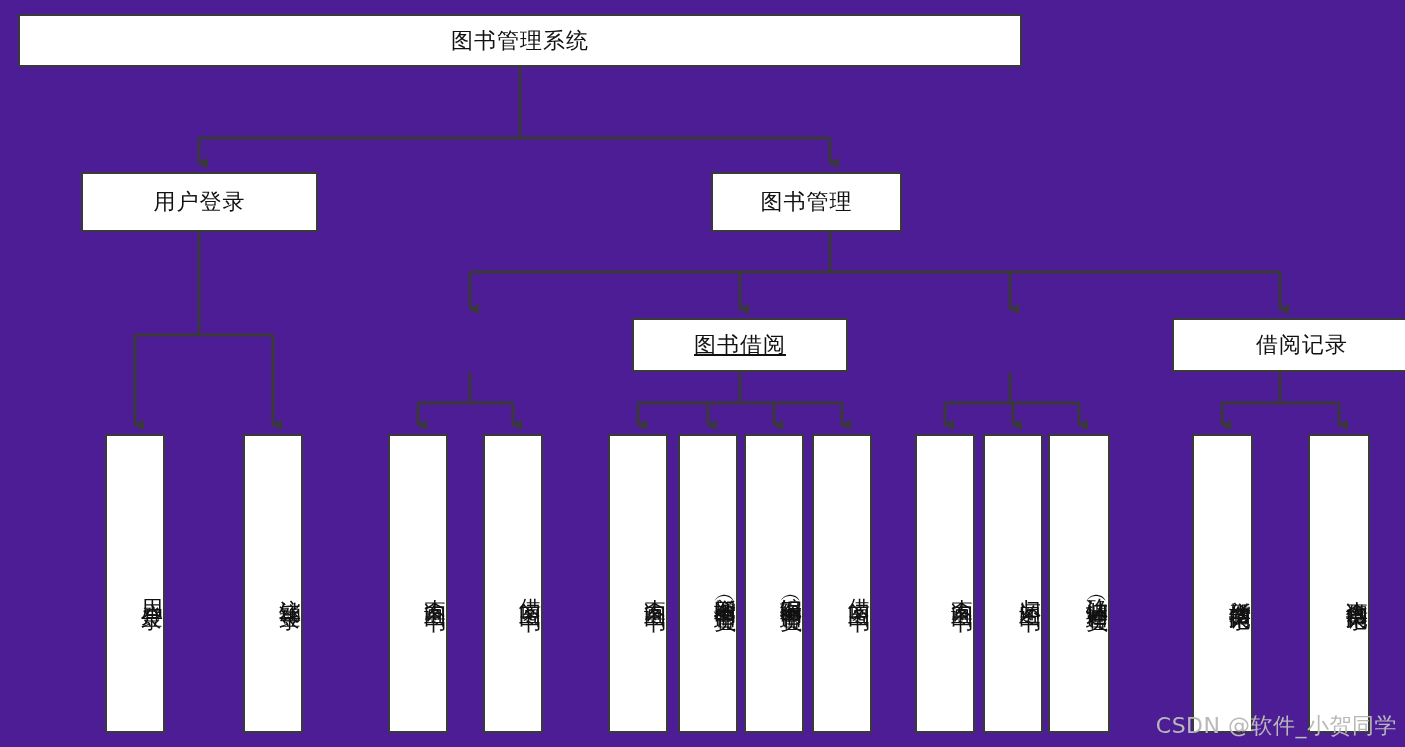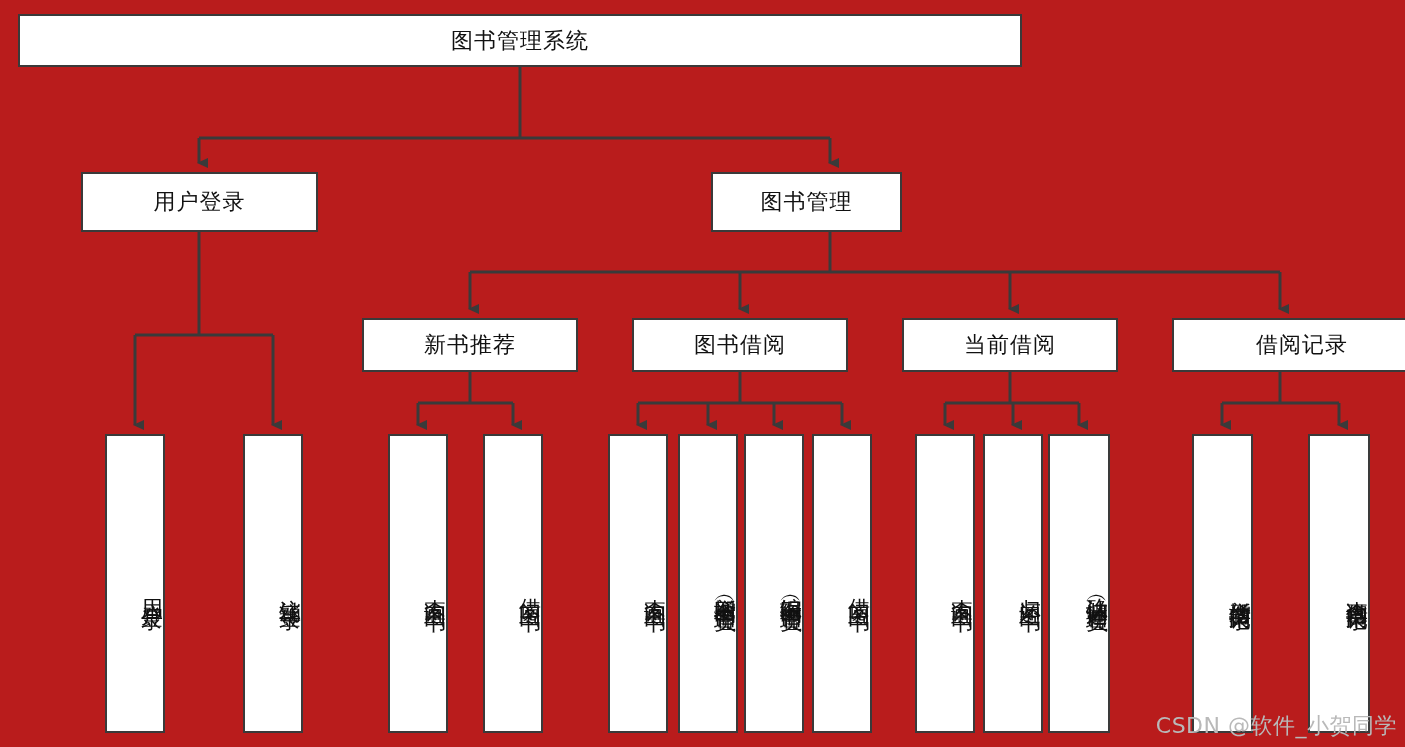--- a/index.html
+++ b/index.html
@@ -7,21 +7,21 @@
     padding: 0;
     background: #ffffff;
   }
   body {
     font-family: "DejaVu Sans", "Liberation Sans", sans-serif;
   }
   #canvas {
     position: relative;
     width: 1405px;
     height: 747px;
-    background: #b91c1c;
+    background: #4c1d95;
     overflow: hidden;
   }
   svg.wires {
     position: absolute;
     left: 0;
     top: 0;
     width: 1405px;
     height: 747px;
     pointer-events: none;
   }
@@ -128,28 +128,22 @@
     <span class="node-label">图书管理系统</span>
   </div>
 
   <div class="node horiz" id="n-l2-0" style="left: 81px; top: 172px; width: 237px; height: 60px;">
     <span class="node-label">用户登录</span>
   </div>
   <div class="node horiz" id="n-l2-1" style="left: 711px; top: 172px; width: 191px; height: 60px;">
     <span class="node-label">图书管理</span>
   </div>
 
-  <div class="node horiz" id="n-l3-0" style="left: 362px; top: 318px; width: 216px; height: 54px;">
-    <span class="node-label">新书推荐</span>
-  </div>
-  <div class="node horiz" id="n-l3-1" style="left: 632px; top: 318px; width: 216px; height: 54px;">
+  <div class="node horiz" id="n-l3-1" style="left: 632px; top: 318px; width: 216px; height: 54px; text-decoration: underline;">
     <span class="node-label">图书借阅</span>
-  </div>
-  <div class="node horiz" id="n-l3-2" style="left: 902px; top: 318px; width: 216px; height: 54px;">
-    <span class="node-label">当前借阅</span>
   </div>
   <div class="node horiz" id="n-l3-3" style="left: 1172px; top: 318px; width: 260px; height: 54px;">
     <span class="node-label">借阅记录</span>
   </div>
 
   <div class="node vert" id="n-lf-0" style="left: 105px; top: 434px; width: 60px; height: 299px;">
     <span class="node-label">用户登录</span>
   </div>
   <div class="node vert" id="n-lf-1" style="left: 243px; top: 434px; width: 60px; height: 299px;">
     <span class="node-label">注销登录</span>

